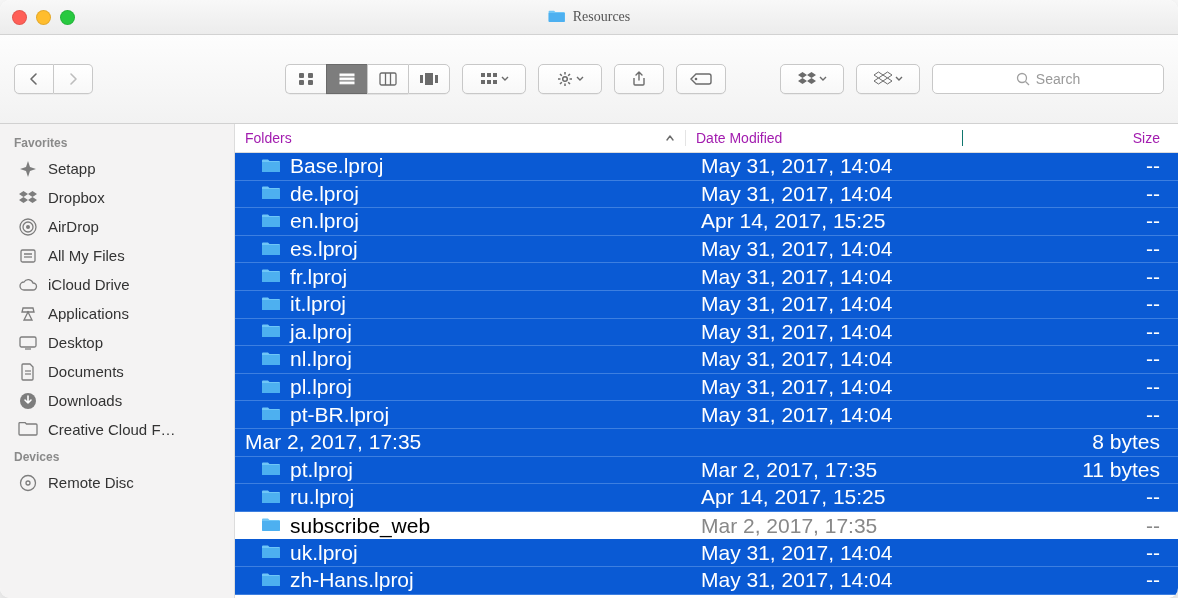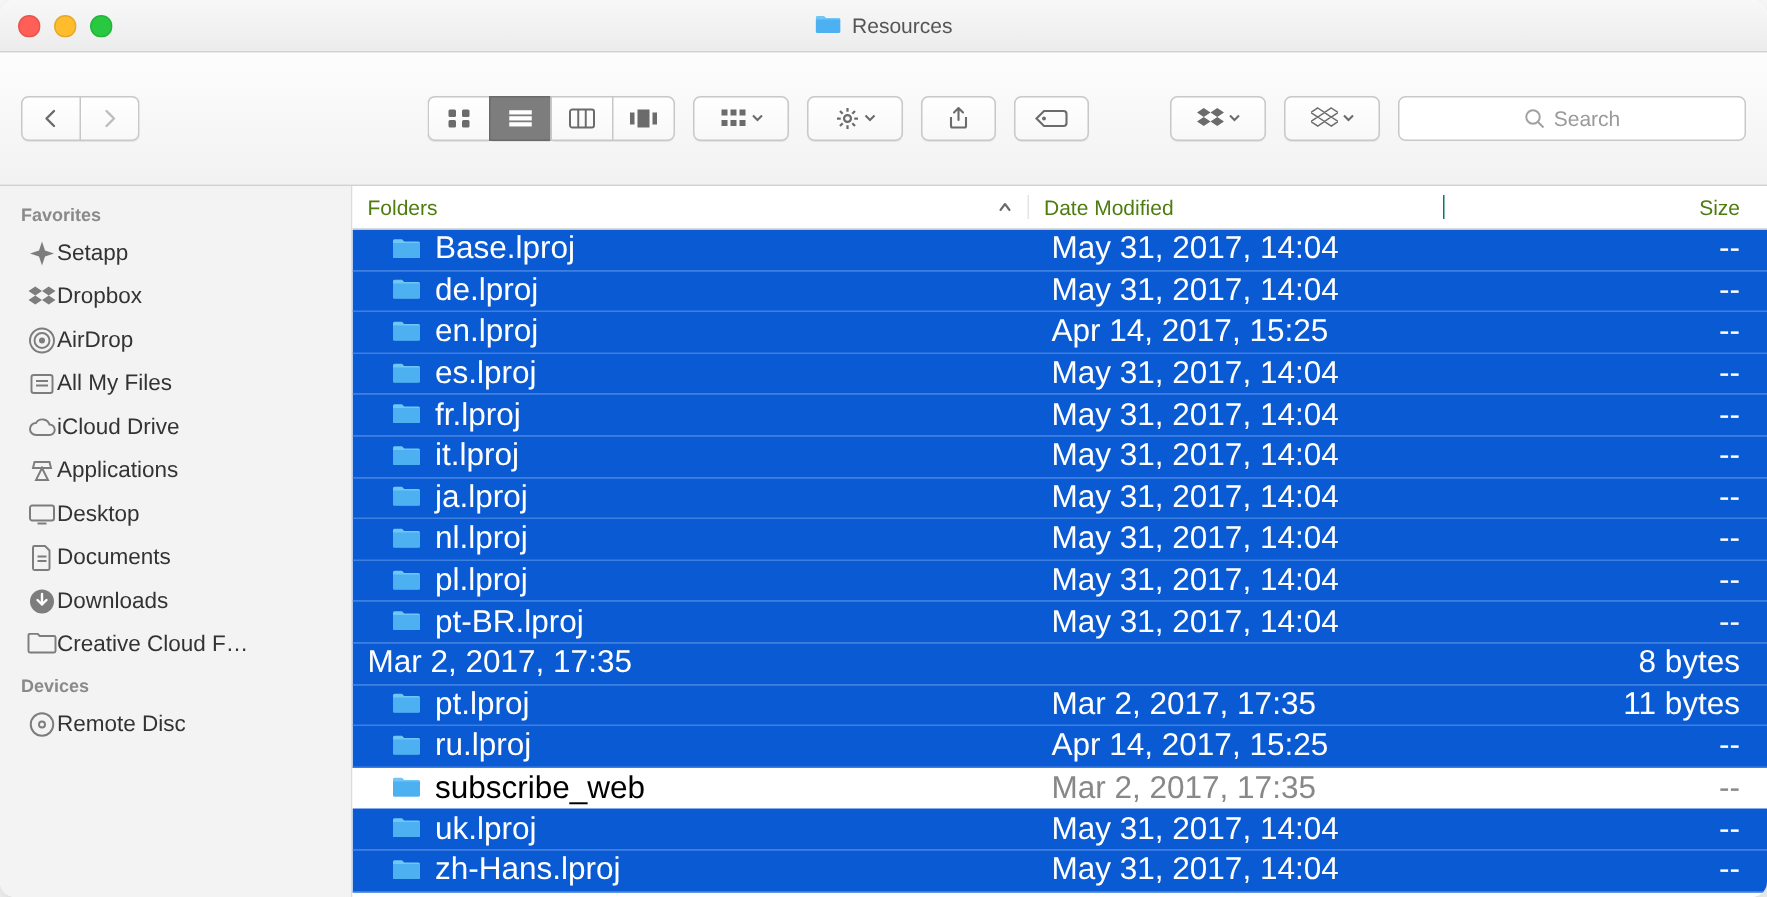--- a/index.html
+++ b/index.html
@@ -4,45 +4,45 @@
 <style>
 html,body{margin:0;padding:0;font-family:-apple-system,"Helvetica Neue",Arial,sans-serif;background:#fff;height:100%;}
 svg{display:block;}
 .window{width:1178px;height:598px;position:relative;background:#fff;border-radius:10px;overflow:hidden;box-shadow:0 8px 30px rgba(0,0,0,0.25);}
 .titlebar{height:34px;background:linear-gradient(#f8f8f8,#ececec);border-bottom:1px solid #d2d2d2;display:flex;align-items:center;padding:0 12px;position:relative;}
 .tl-btns{display:flex;gap:9px;align-items:center;}
 .dot{width:13px;height:13px;border-radius:50%;}
 .dot.r{background:#ff5f57;border:0.5px solid rgba(0,0,0,0.1);}
 .dot.y{background:#ffbd2e;border:0.5px solid rgba(0,0,0,0.1);}
 .dot.g{background:#28c940;border:0.5px solid rgba(0,0,0,0.1);}
-.titlecenter{position:absolute;left:50%;transform:translateX(-50%);display:flex;align-items:center;gap:7px;}
+.titlecenter{position:absolute;left:50%;transform:translateX(-50%);display:flex;align-items:center;gap:7px;font-family:Liberation Serif, serif;}
 .folder-icon-sm{width:18px;height:14px;}
 .title-text{font-size:14px;color:#555;}
 .toolbar{height:56px;border-bottom:1px solid #d1d1d1;display:flex;align-items:center;padding:16px 14px;gap:12px;background:linear-gradient(#fdfdfd,#f2f2f2);justify-content:space-between;}
 .tbtn{height:28px;background:linear-gradient(#ffffff,#f8f8f8);border:1px solid #c8c8c8;border-radius:5px;display:flex;align-items:center;justify-content:center;box-shadow:0 0.5px 0.5px rgba(0,0,0,0.08);}
 .nav-group{display:flex;}
 .nav-group .tbtn{width:38px;}
 .nav-group .tbtn:first-child{border-top-right-radius:0;border-bottom-right-radius:0;}
 .nav-group .tbtn:last-child{border-top-left-radius:0;border-bottom-left-radius:0;border-left:none;}
 .view-group{display:flex;}
 .view-group .tbtn{width:40px;border-radius:0;border-right-width:0;}
 .view-group .tbtn:first-child{border-top-left-radius:5px;border-bottom-left-radius:5px;}
 .view-group .tbtn:last-child{border-top-right-radius:5px;border-bottom-right-radius:5px;border-right-width:1px;}
 .view-group .tbtn.active{background:#7d7d7d;border-color:#6a6a6a;}
 .view-group .tbtn.active svg *{stroke:#fff;fill:#fff;}
 .tbtn.single{width:48px;}
 .tbtn.drop{width:62px;gap:3px;}
 .search{height:28px;width:230px;background:#fff;border:1px solid #c8c8c8;border-radius:5px;display:flex;align-items:center;justify-content:center;gap:6px;color:#9a9a9a;font-size:14px;}
 .body{display:flex;height:calc(598px - 34px - 56px);}
 .sidebar{width:234px;background:#f4f3f3;border-right:1px solid #dcdcdc;overflow:hidden;padding-top:6px;}
 .side-section{font-size:12px;color:#8a8a8a;font-weight:600;padding:6px 14px 4px;}
-.side-item{display:flex;align-items:center;padding:4.5px 18px;font-size:15px;color:#333;}
+.side-item{display:flex;align-items:center;gap:10px;padding:4.5px 18px;font-size:15px;color:#333;}
 .side-item .icon{width:20px;height:20px;display:flex;align-items:center;justify-content:center;color:#7a7a7a;}
 .main{flex:1;display:flex;flex-direction:column;background:#fff;}
-.columns{display:flex;align-items:center;height:28px;border-bottom:1px solid #dcdcdc;font-size:14px;color:#4d7c0f;}
+.columns{display:flex;align-items:center;height:28px;border-bottom:1px solid #dcdcdc;font-size:14px;color:#a21caf;}
 .col-folders{flex:0 0 430px;padding-left:10px;display:flex;align-items:center;justify-content:space-between;padding-right:10px;border-right:1px solid #e4e4e4;}
 .col-date{flex:0 0 266px;padding-left:10px;border-right:1px solid #0f766e;}
 .col-size{flex:1;text-align:right;padding-right:18px;}
 .rows{flex:1;overflow:hidden;}
 .row{display:flex;align-items:center;height:27.6px;font-size:21px;box-sizing:border-box;}
 .row.sel{background:#0a5ad4;color:#fff;border-bottom:1px solid #3d7fe0;}
 .row.sel .dcell,.row.sel .scell{color:#fff;}
 .row .ncell{flex:0 0 430px;display:flex;align-items:center;gap:9px;padding-left:26px;}
 .row .dcell{flex:0 0 266px;padding-left:10px;color:#888;}
 .row .scell{flex:1;text-align:right;padding-right:18px;color:#888;}

